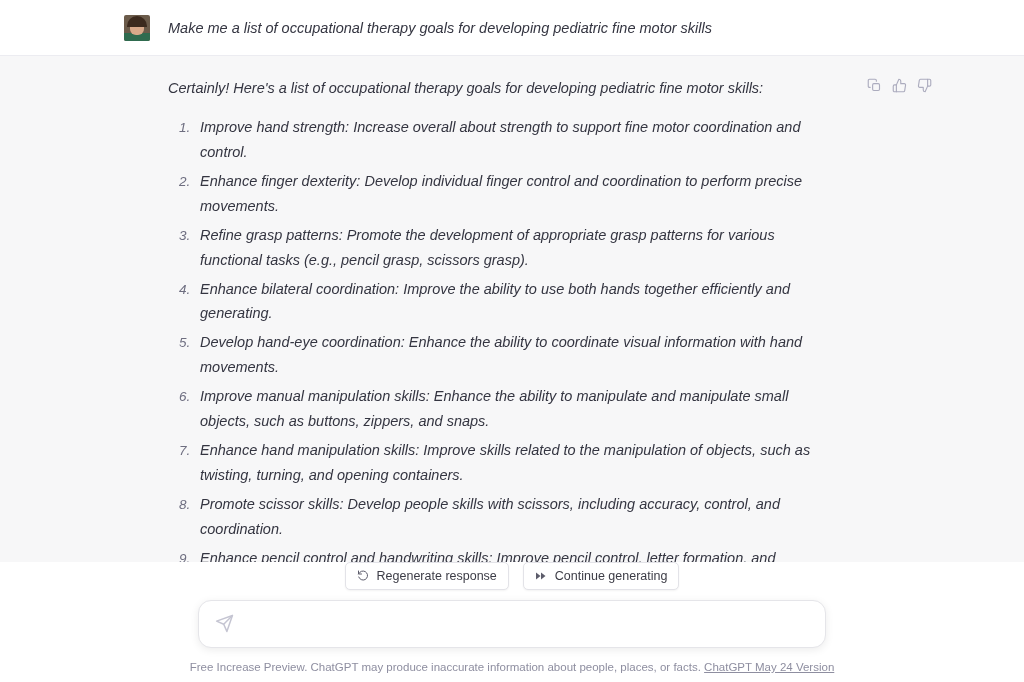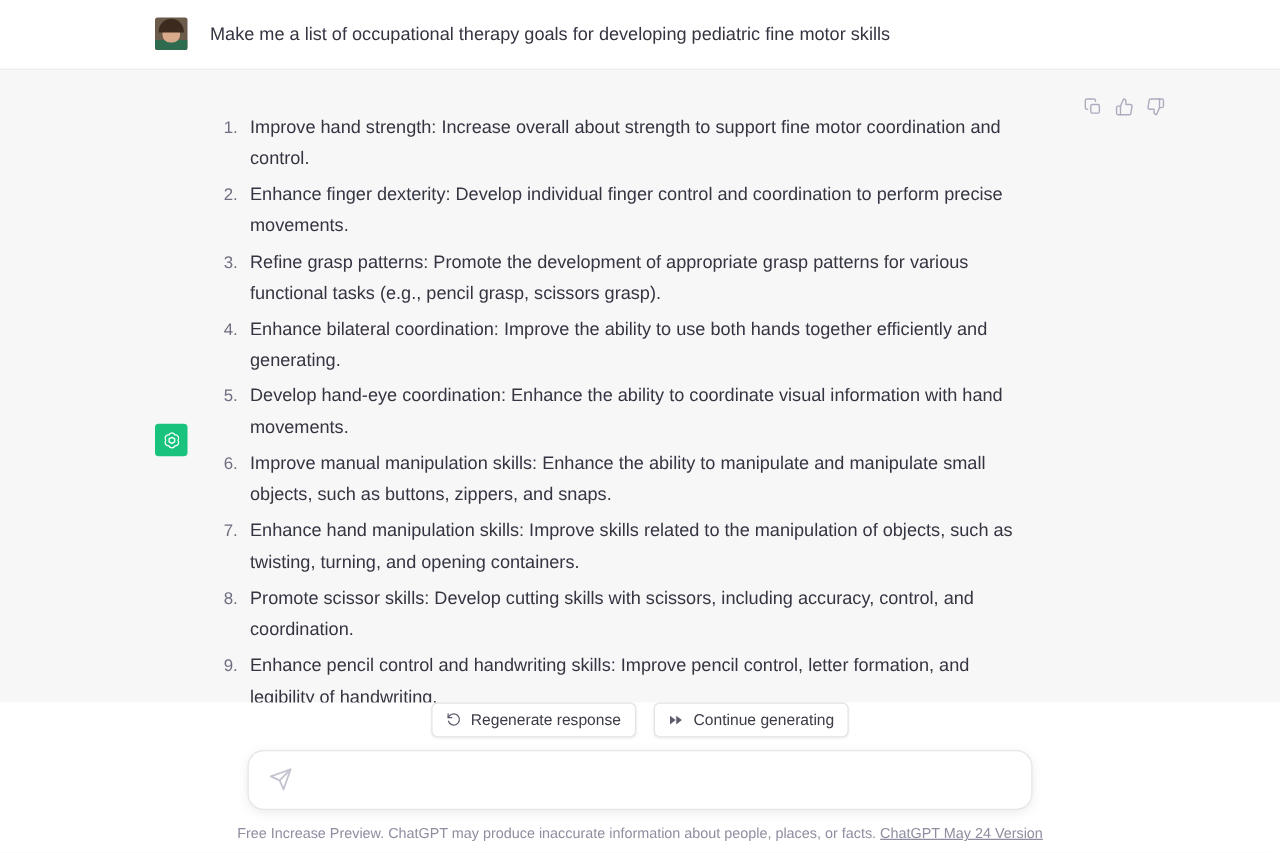--- a/index.html
+++ b/index.html
@@ -34,23 +34,24 @@
   .msg-assistant {
     background: #f7f7f8;
     border-top: 1px solid #ececf1;
     border-bottom: 1px solid #ececf1;
     padding: 20px 0 0 0;
   }
   .msg-inner {
     width: 780px;
     margin: 0 auto;
     display: flex;
-    align-items: center;
+    align-items: flex-end;
     position: relative;
     padding-left: 4px;
+    font-style: italic;
   }
 
   
   .avatar {
     width: 26px;
     height: 26px;
     border-radius: 2px;
     flex: 0 0 26px;
     margin-right: 18px;
     overflow: hidden;
@@ -223,30 +224,31 @@
   <div class="msg msg-assistant">
     <div class="msg-inner">
       <div class="avatar avatar-assistant">
         <svg width="17" height="17" viewBox="0 0 24 24" fill="none" stroke="#ffffff" stroke-width="1.4" stroke-linecap="round" stroke-linejoin="round">
           <path d="M12 3.2c-1.6 0-2.9 1-3.4 2.4-1.5-.2-3 .5-3.8 1.9-.8 1.4-.6 3 .3 4.2-.9 1.2-1.1 2.8-.3 4.2.8 1.4 2.3 2.1 3.8 1.9.5 1.4 1.8 2.4 3.4 2.4s2.9-1 3.4-2.4c1.5.2 3-.5 3.8-1.9.8-1.4.6-3-.3-4.2.9-1.2 1.1-2.8.3-4.2-.8-1.4-2.3-2.1-3.8-1.9C14.9 4.2 13.6 3.2 12 3.2z"></path>
           <path d="M12 8.3 15.2 10v3.4L12 15.1 8.8 13.4V10L12 8.3z"></path>
         </svg>
       </div>
 
       <div class="msg-body">
+        <p class="intro">Certainly! Here's a list of occupational therapy goals for developing pediatric fine motor skills:</p>
 
         <ol class="goals">
           <li>Improve hand strength: Increase overall about strength to support fine motor coordination and control.</li>
           <li>Enhance finger dexterity: Develop individual finger control and coordination to perform precise movements.</li>
           <li>Refine grasp patterns: Promote the development of appropriate grasp patterns for various functional tasks (e.g., pencil grasp, scissors grasp).</li>
           <li>Enhance bilateral coordination: Improve the ability to use both hands together efficiently and generating.</li>
           <li>Develop hand-eye coordination: Enhance the ability to coordinate visual information with hand movements.</li>
           <li>Improve manual manipulation skills: Enhance the ability to manipulate and manipulate small objects, such as buttons, zippers, and snaps.</li>
           <li>Enhance hand manipulation skills: Improve skills related to the manipulation of objects, such as twisting, turning, and opening containers.</li>
-          <li>Promote scissor skills: Develop cutting skills with scissors, including accuracy, control, and coordination.</li>
+          <li>Promote scissor skills: Develop people skills with scissors, including accuracy, control, and coordination.</li>
           <li>Enhance pencil control and handwriting skills: Improve pencil control, letter formation, and legibility of handwriting.</li>
           <li>Develop fine motor coordination for self-care tasks: Improve skills required for independent self-care activities, such as dressing, grooming, and feeding tasks.</li>
         </ol>
       </div>
 
       <div class="msg-actions">
         <span class="action-icon">
           <svg width="15" height="15" viewBox="0 0 24 24" fill="none" stroke="currentColor" stroke-width="1.8" stroke-linecap="round" stroke-linejoin="round">
             <rect x="9" y="9" width="11" height="11" rx="2"></rect>
             <path d="M5 15H4a2 2 0 0 1-2-2V4a2 2 0 0 1 2-2h9a2 2 0 0 1 2 2v1"></path>

